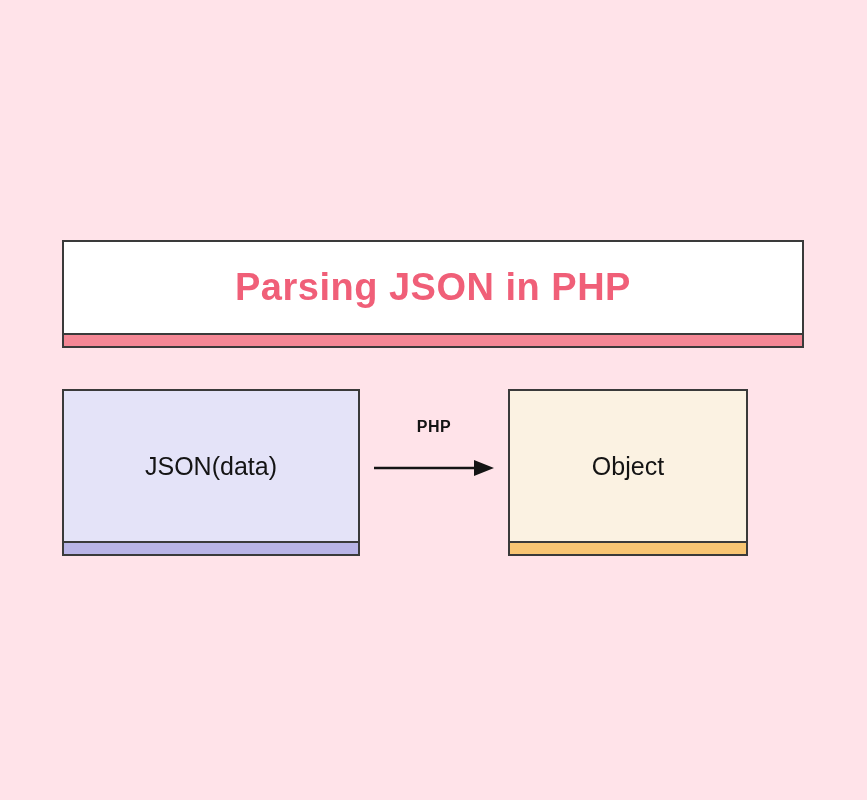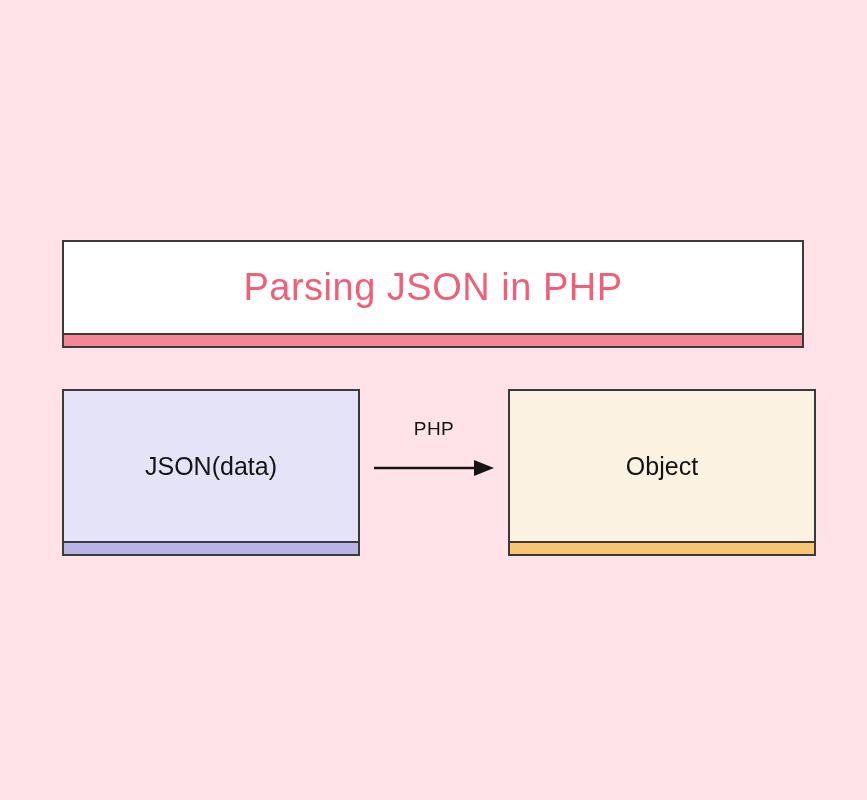--- a/index.html
+++ b/index.html
@@ -27,21 +27,21 @@
     display: flex;
     flex-direction: column;
     background: #ffffff;
   }
   .title-content {
     flex: 1;
     display: flex;
     align-items: center;
     justify-content: center;
     font-size: 38px;
-    font-weight: normal;
+    font-weight: bold;
     letter-spacing: 0.5px;
     color: #f05f78;
   }
   .title-strip {
     height: 11px;
     background: #f48795;
     border-top: 2px solid #3a3a3a;
   }
 
   
@@ -72,41 +72,41 @@
 
   .node-json {
     left: 62px;
     width: 298px;
     background: #e4e3f8;
   }
   .node-json .node-strip { background: #b9b4e6; }
 
   .node-object {
     left: 508px;
-    width: 308px;
+    width: 240px;
     background: #fbf2e2;
   }
   .node-object .node-strip { background: #f8c573; }
 
   
   .arrow-group {
     position: absolute;
     left: 368px;
     top: 418px;
     width: 132px;
     height: 62px;
   }
   .arrow-label {
     position: absolute;
     left: 0;
     top: 0;
     width: 100%;
     text-align: center;
-    font-size: 19px;
-    font-weight: normal;
+    font-size: 16px;
+    font-weight: bold;
     color: #141414;
     letter-spacing: 0.5px;
   }
   .arrow-svg {
     position: absolute;
     left: 0;
     top: 38px;
     display: block;
   }
 </style>

